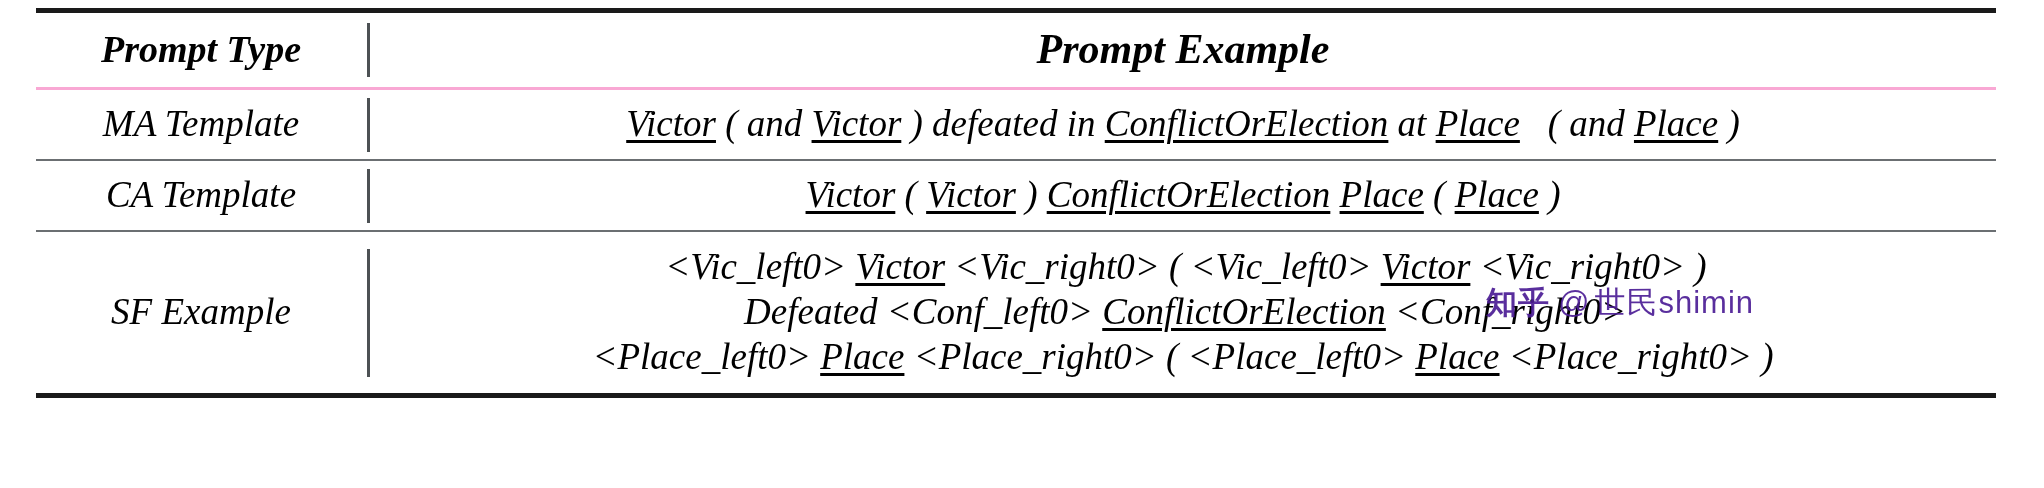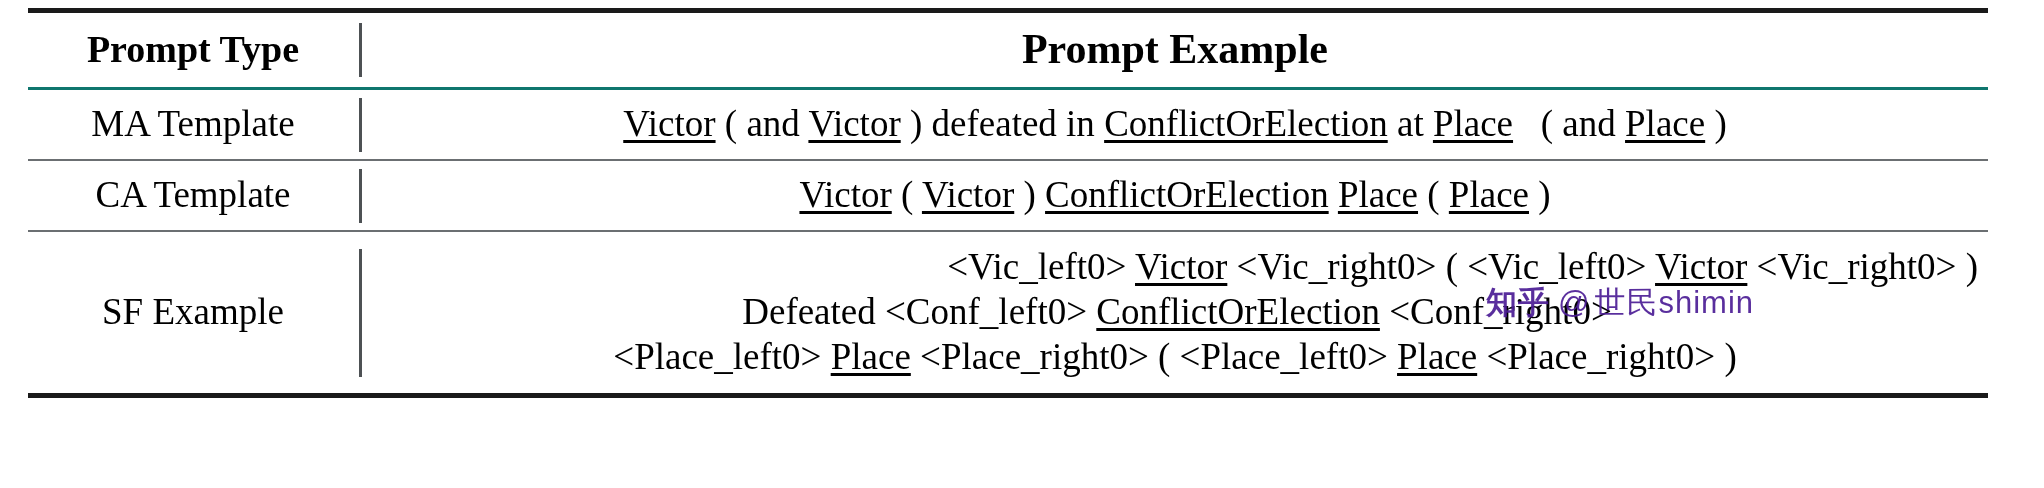--- a/index.html
+++ b/index.html
@@ -11,37 +11,38 @@
     width: 2044px;
     height: 488px;
     font-family: "Liberation Serif", "DejaVu Serif", serif;
     color: #000000;
     overflow: hidden;
     position: relative;
   }
 
   .table-wrap {
     position: absolute;
-    left: 28px;
+    left: 36px;
     top: 8px;
     width: 1960px;
+    font-style: italic;
   }
 
   table.prompt-table {
     border-collapse: collapse;
     width: 100%;
     table-layout: fixed;
   }
 
   
   .rule-top {
     border-top: 5px solid #1a1a1a;
   }
   .rule-mid {
-    border-top: 3px solid #0f766e;
+    border-top: 3px solid #f9a8d4;
   }
   .rule-thin {
     border-top: 2px solid #6b6f72;
   }
   .rule-bottom {
     border-bottom: 5px solid #1a1a1a;
   }
 
   td, th {
     padding: 0;
@@ -99,21 +100,21 @@
     text-decoration-thickness: 3px;
     text-underline-offset: 4px;
   }
 
   .sf-line {
     display: block;
     white-space: nowrap;
     line-height: 1.22;
   }
 
-  .sf-line-1 { padding-left: 6px; text-align: right; }
+  .sf-line-1 { padding-left: 6px; }
   .sf-line-2 { padding-left: 4px; }
   .sf-line-3 { padding-left: 0px; }
 
   .nowrap { white-space: nowrap; }
 
   
   .watermark {
     position: absolute;
     left: 1486px;
     top: 282px;

